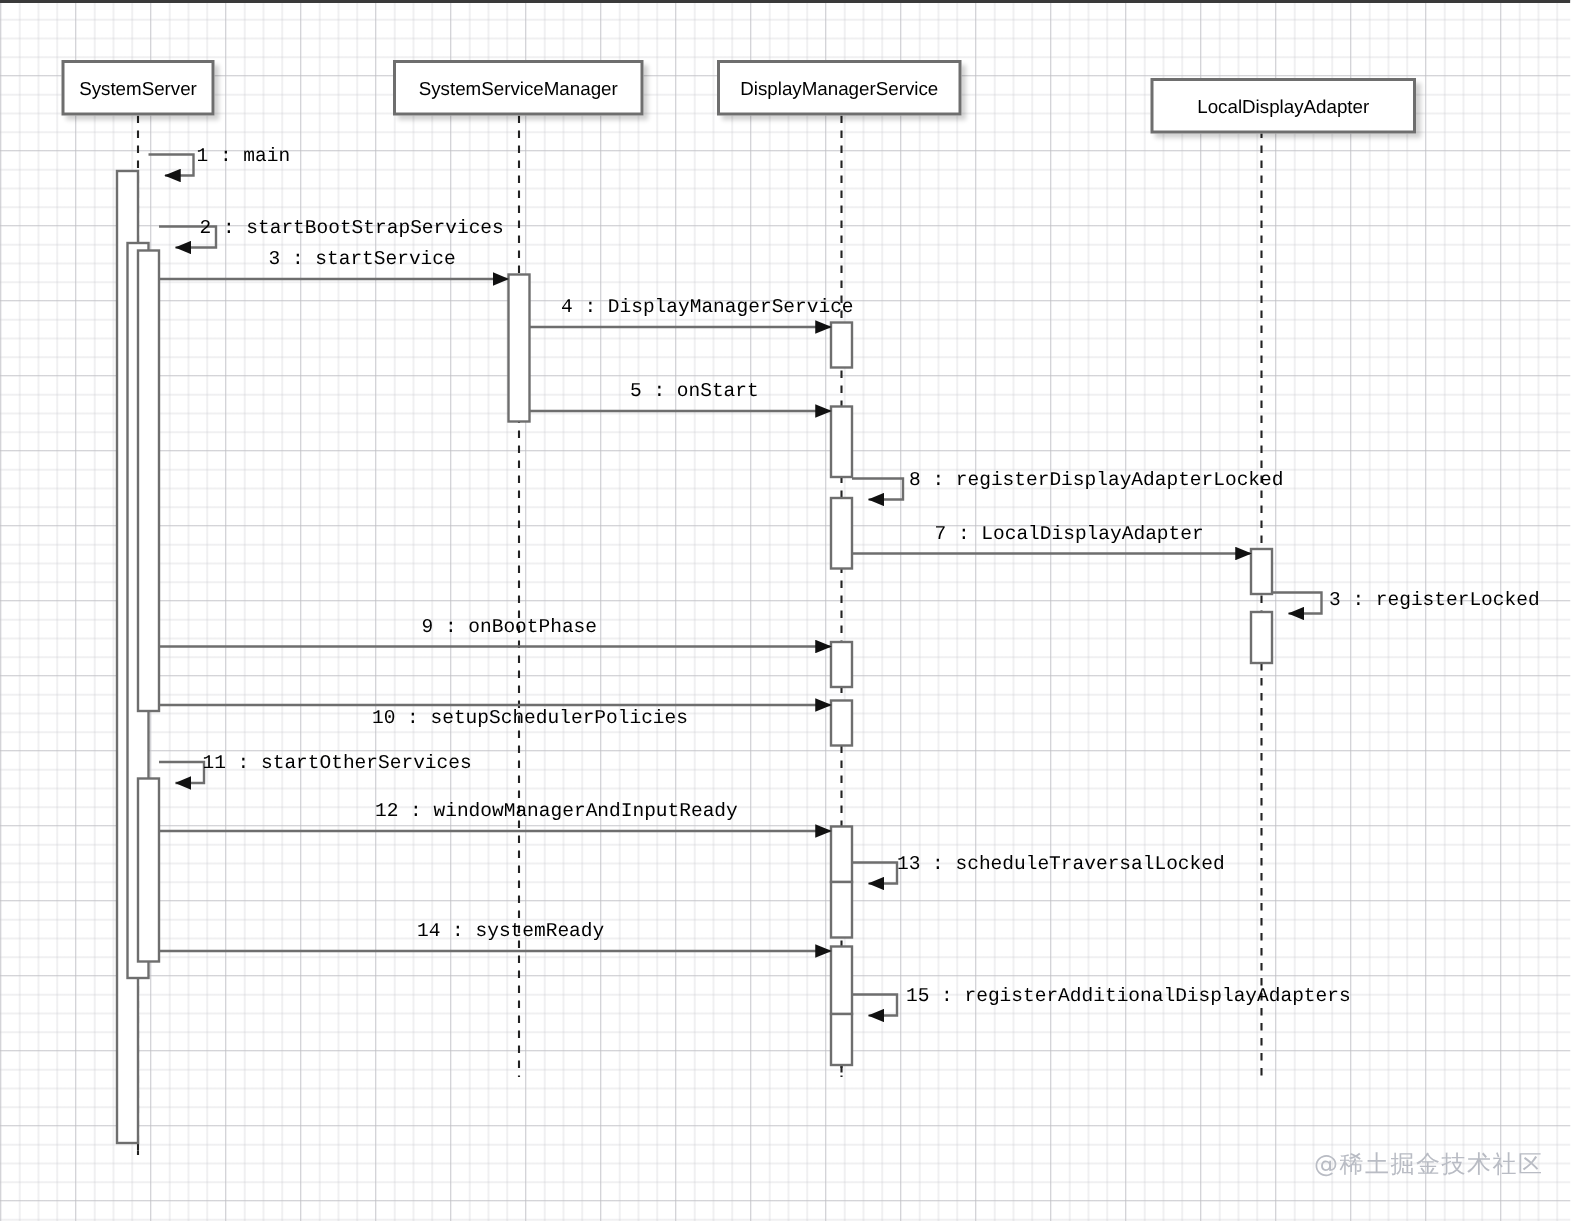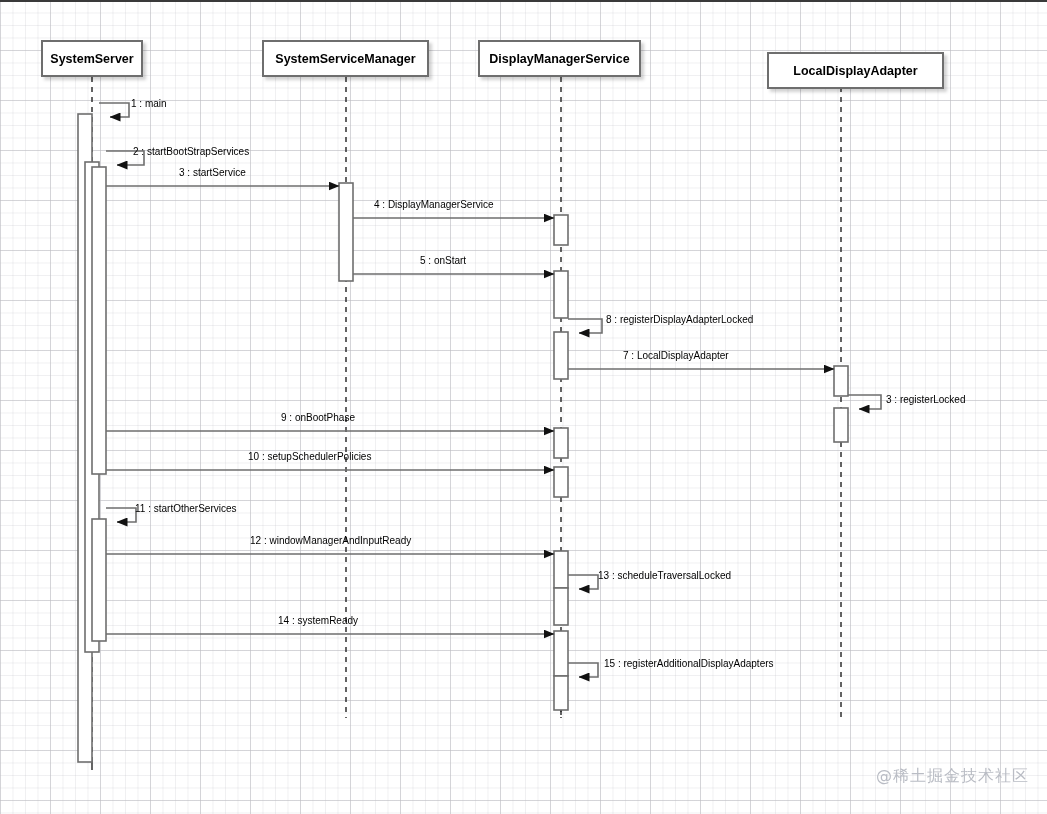--- a/index.html
+++ b/index.html
@@ -55,31 +55,32 @@
   }
   .lifeline-box {
     position: absolute;
     background: #ffffff;
     border: 2px solid #6e6e6e;
     box-shadow: 3px 3px 3px rgba(0,0,0,0.18);
     display: flex;
     align-items: center;
     justify-content: center;
     font-size: 12.5px;
-    font-weight: bold;
+    font-weight: normal;
     color: #000000;
     box-sizing: border-box;
     white-space: nowrap;
   }
   .msg-label {
     position: absolute;
-    font-size: 10px;
+    font-size: 13px;
     color: #000000;
     white-space: nowrap;
     line-height: 14px;
+    font-family: Liberation Mono, monospace;
   }
   .watermark {
     position: absolute;
     right: 18px;
     bottom: 27px;
     font-size: 16px;
     color: #b9bcc4;
     letter-spacing: 1px;
     white-space: nowrap;
     font-family: "DejaVu Sans", sans-serif;
@@ -165,21 +166,21 @@
   <div id="message-labels">
       <div class="msg-label" style="left: 131px; top: 97px;">1 : main</div>
       <div class="msg-label" style="left: 133px; top: 145px;">2 : startBootStrapServices</div>
       <div class="msg-label" style="left: 179px; top: 166px;">3 : startService</div>
       <div class="msg-label" style="left: 374px; top: 198px;">4 : DisplayManagerService</div>
       <div class="msg-label" style="left: 420px; top: 254px;">5 : onStart</div>
       <div class="msg-label" style="left: 606px; top: 313px;">8 : registerDisplayAdapterLocked</div>
       <div class="msg-label" style="left: 623px; top: 349px;">7 : LocalDisplayAdapter</div>
       <div class="msg-label" style="left: 886px; top: 393px;">3 : registerLocked</div>
       <div class="msg-label" style="left: 281px; top: 411px;">9 : onBootPhase</div>
-      <div class="msg-label" style="left: 248px; top: 450px;">10 : setupSchedulerPolicies</div>
+      <div class="msg-label" style="left: 248px; top: 472px;">10 : setupSchedulerPolicies</div>
       <div class="msg-label" style="left: 135px; top: 502px;">11 : startOtherServices</div>
       <div class="msg-label" style="left: 250px; top: 534px;">12 : windowManagerAndInputReady</div>
       <div class="msg-label" style="left: 598px; top: 569px;">13 : scheduleTraversalLocked</div>
       <div class="msg-label" style="left: 278px; top: 614px;">14 : systemReady</div>
       <div class="msg-label" style="left: 604px; top: 657px;">15 : registerAdditionalDisplayAdapters</div>
     </div>
 
   <div class="watermark">@稀土掘金技术社区</div>
 </div>
 

